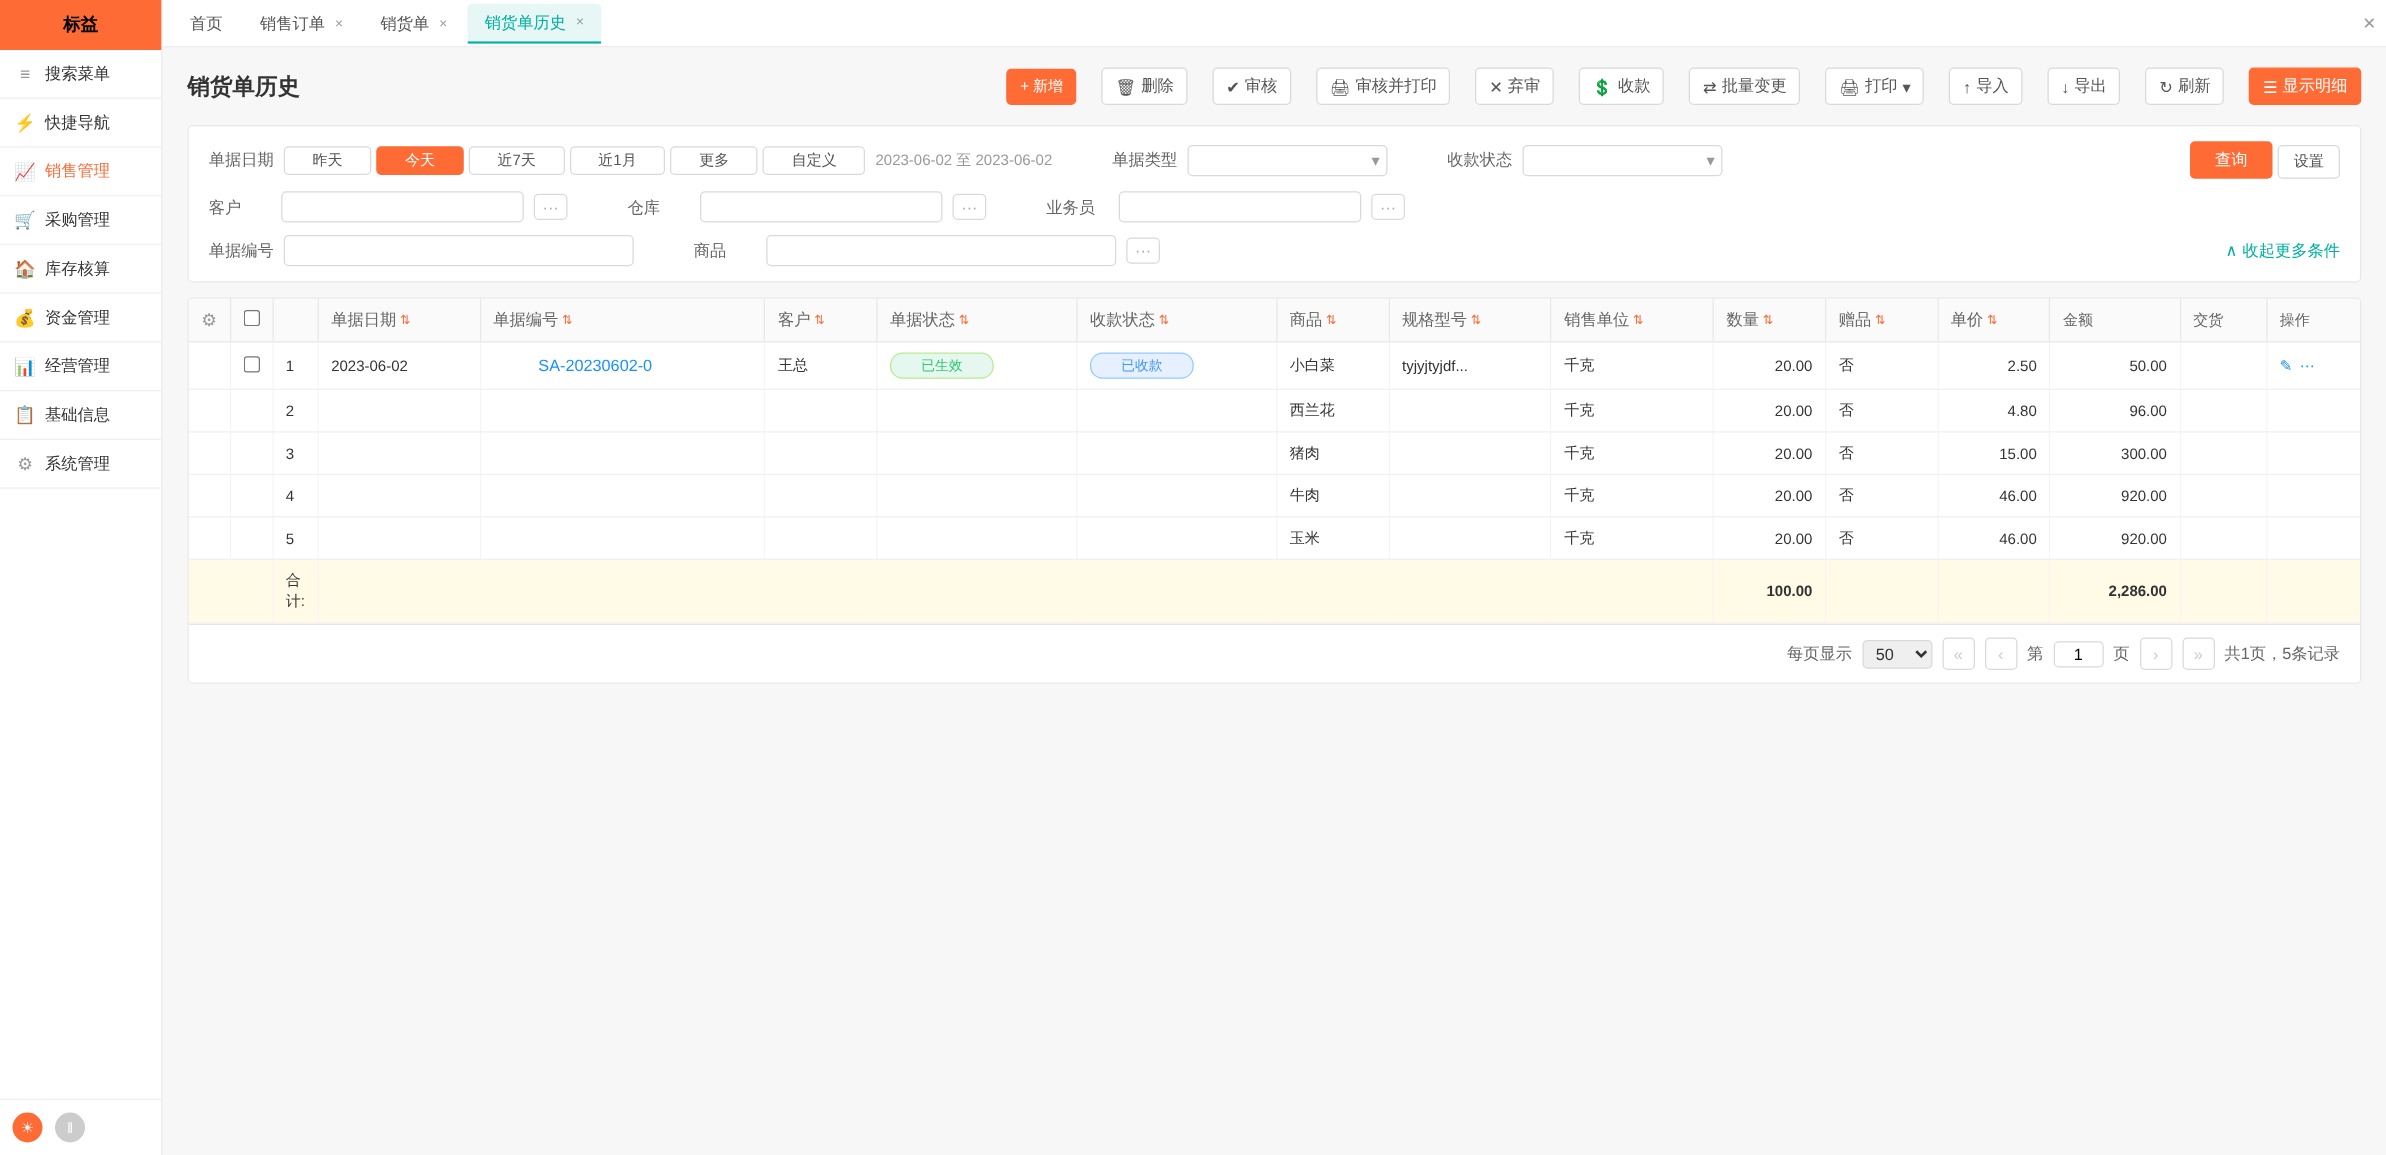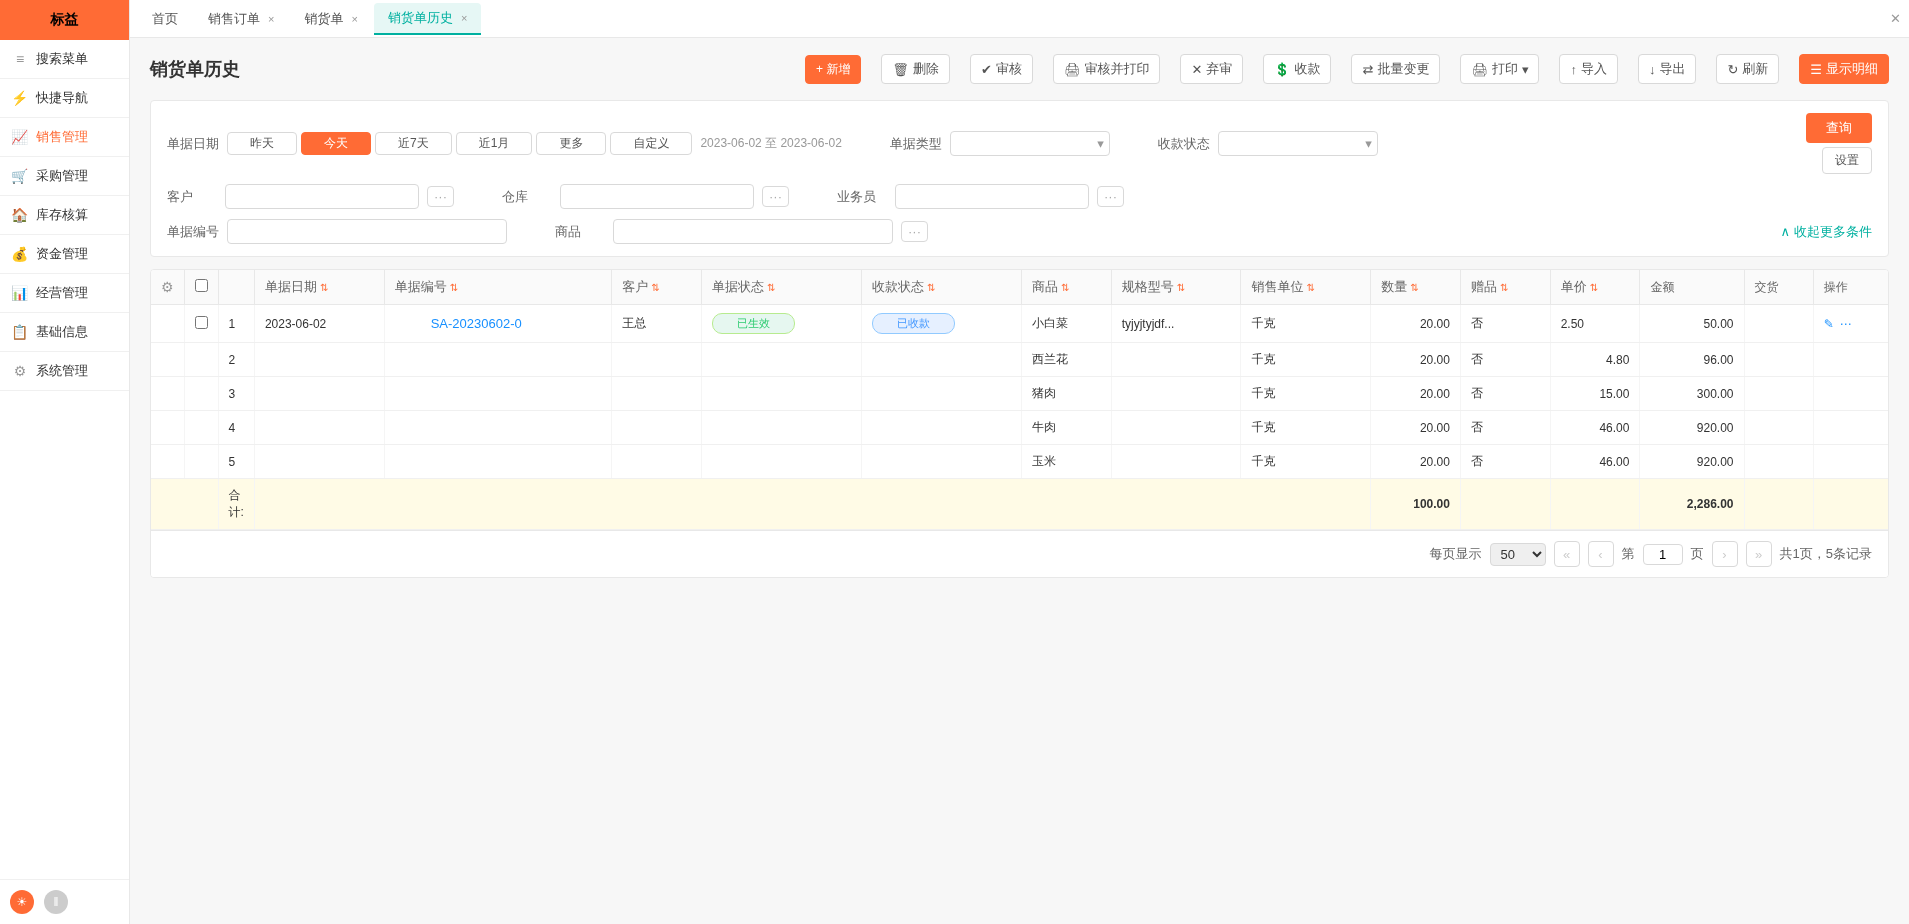--- a/index.html
+++ b/index.html
@@ -249,21 +249,21 @@
       background: #fff;
       border: 1px solid #d9d9d9;
       border-radius: 4px;
       color: #555;
       padding: 4px 12px;
       cursor: pointer;
       font-size: 12px;
     }
     .filter-right {
       display: flex;
-      flex-direction: column;
+      flex-direction: row;
       align-items: flex-end;
       gap: 4px;
       margin-left: auto;
     }
 
     
     .table-container {
       background: #fff;
       border-radius: 4px;
       border: 1px solid #e8e8e8;
@@ -660,21 +660,21 @@
     <td>2023-06-02</td>
     <td><span class="link-text">SA-20230602-0</span></td>
     <td>王总</td>
     <td><span class="badge badge-green">已生效</span></td>
     <td><span class="badge badge-blue">已收款</span></td>
     <td>小白菜</td>
     <td>tyjyjtyjdf...</td>
     <td>千克</td>
     <td style="text-align:right;">20.00</td>
     <td>否</td>
-    <td style="">2.50</td>
+    <td style="text-align:right;">2.50</td>
     <td style="text-align:right;">50.00</td>
     <td></td>
     <td>
                 <div class="row-ops">
     <span class="row-op-btn">✎</span>
     <span class="row-op-btn">⋯</span>
   </div>
               </td>
   </tr>
             <tr>

